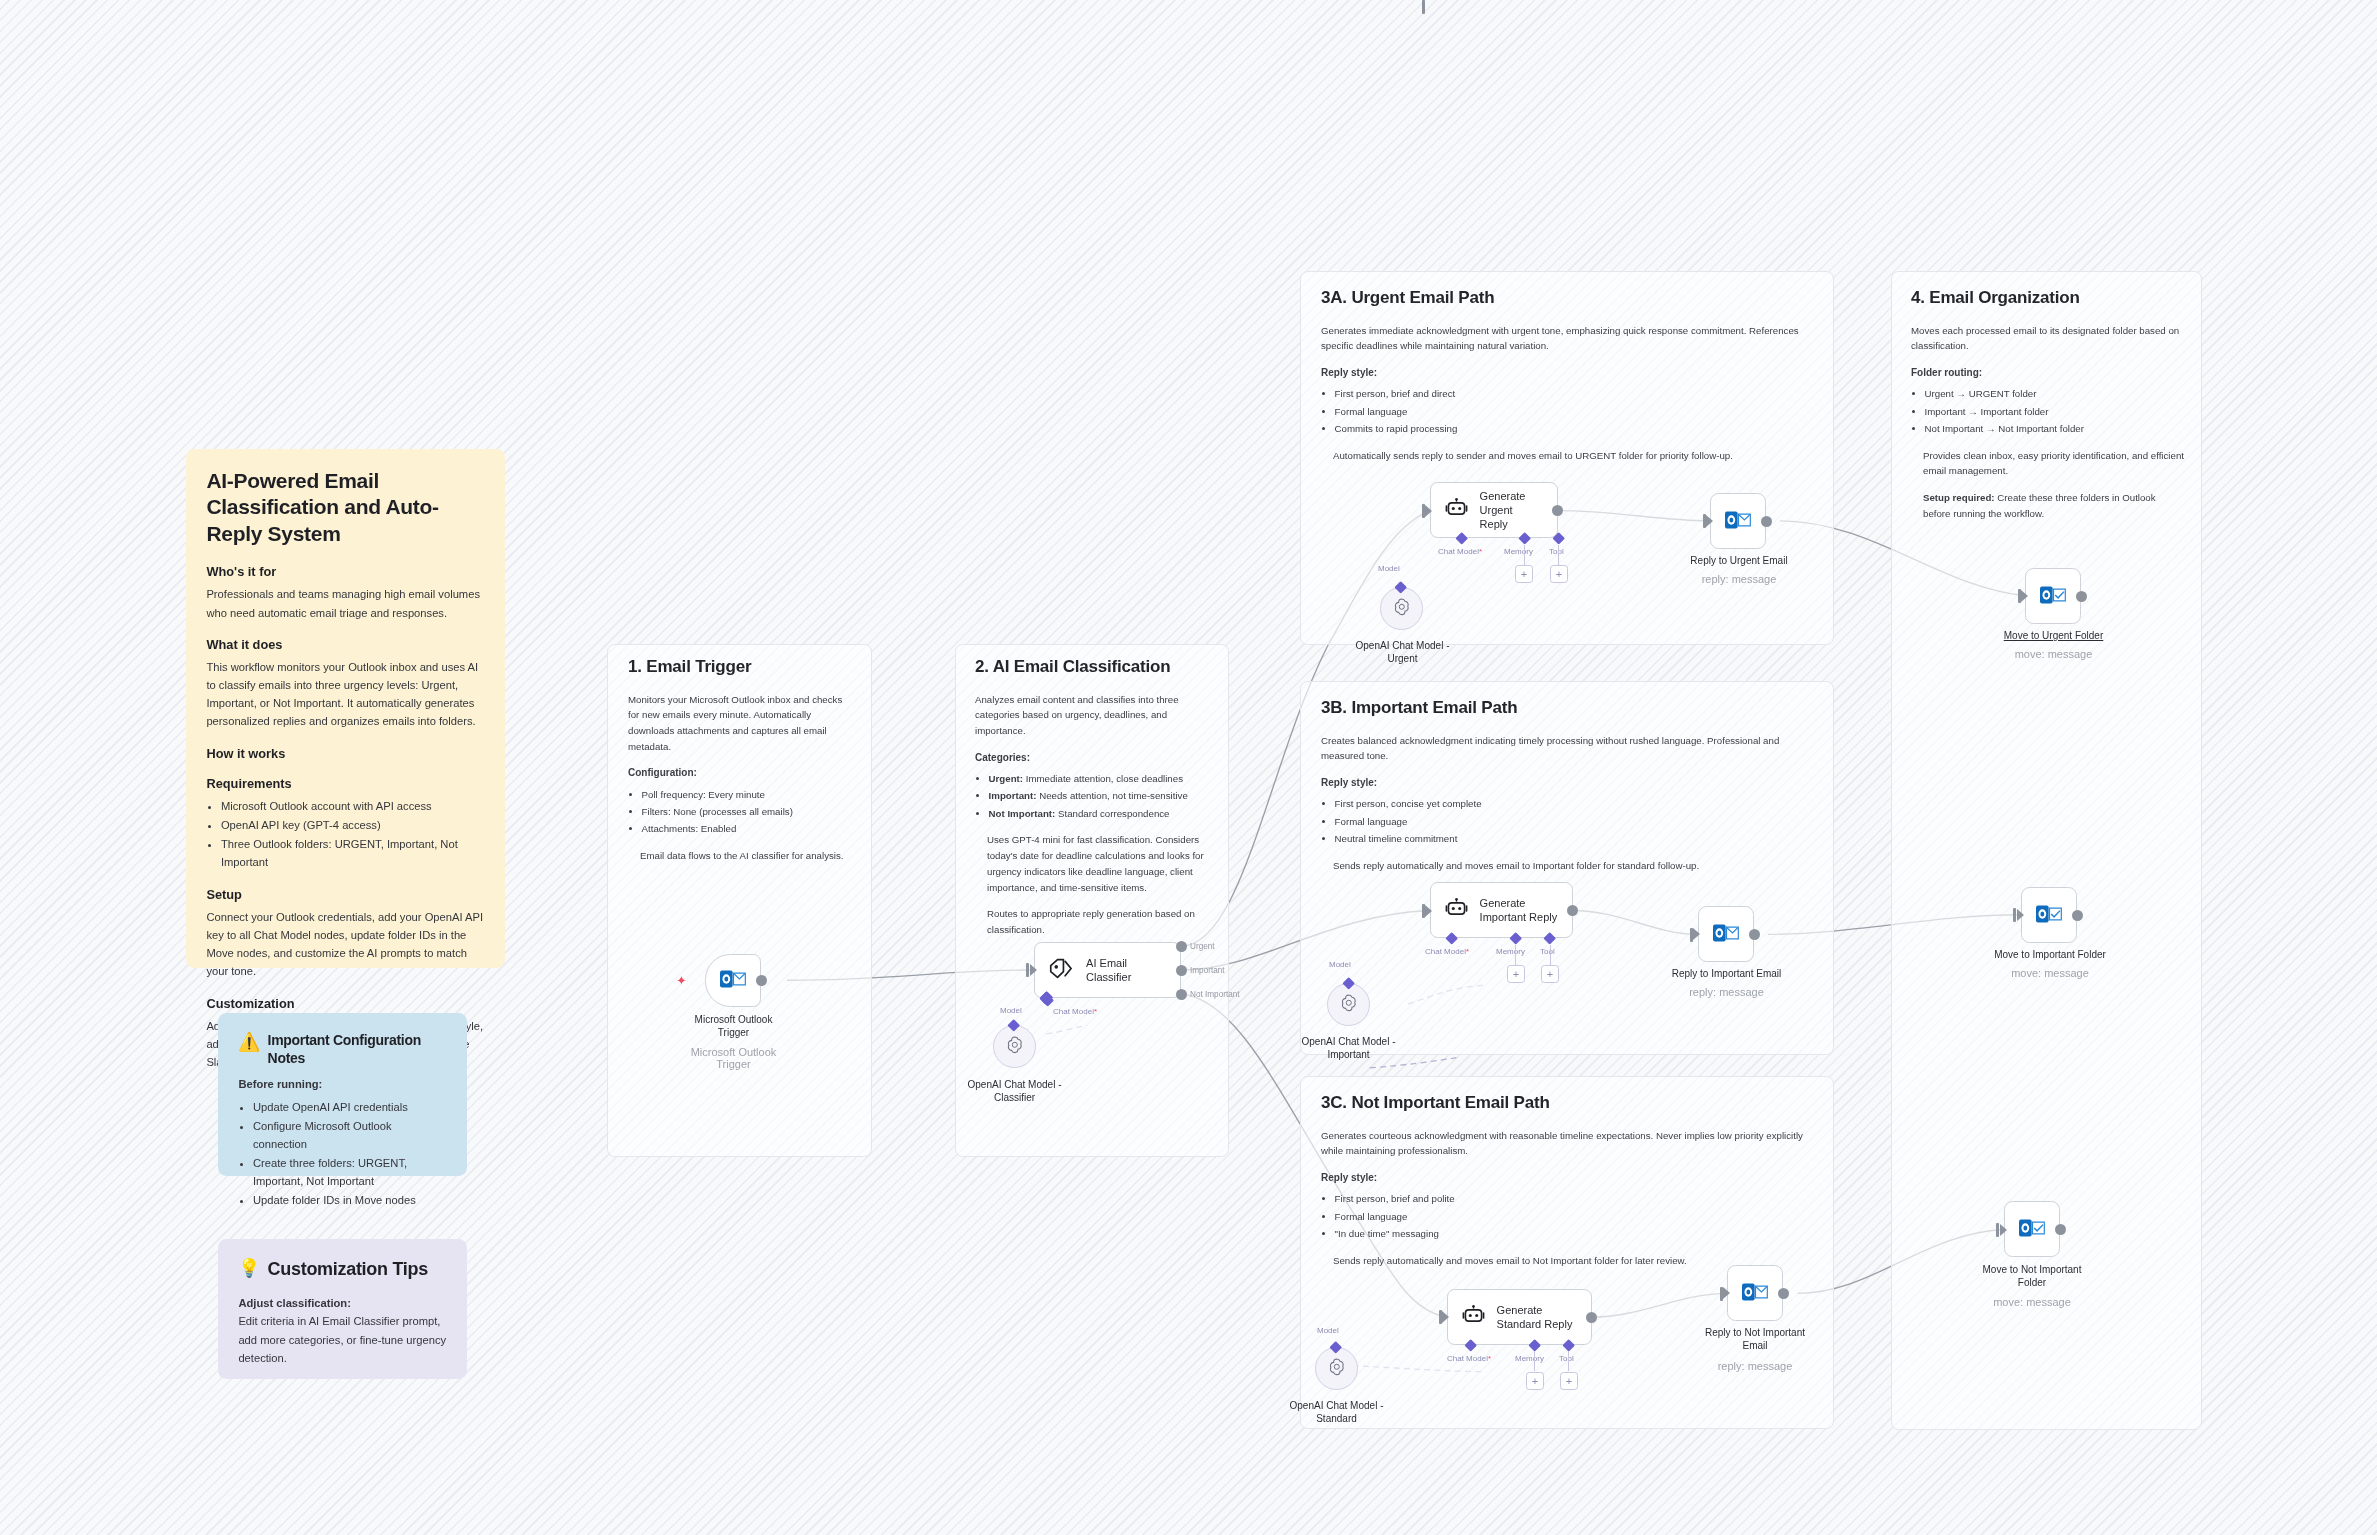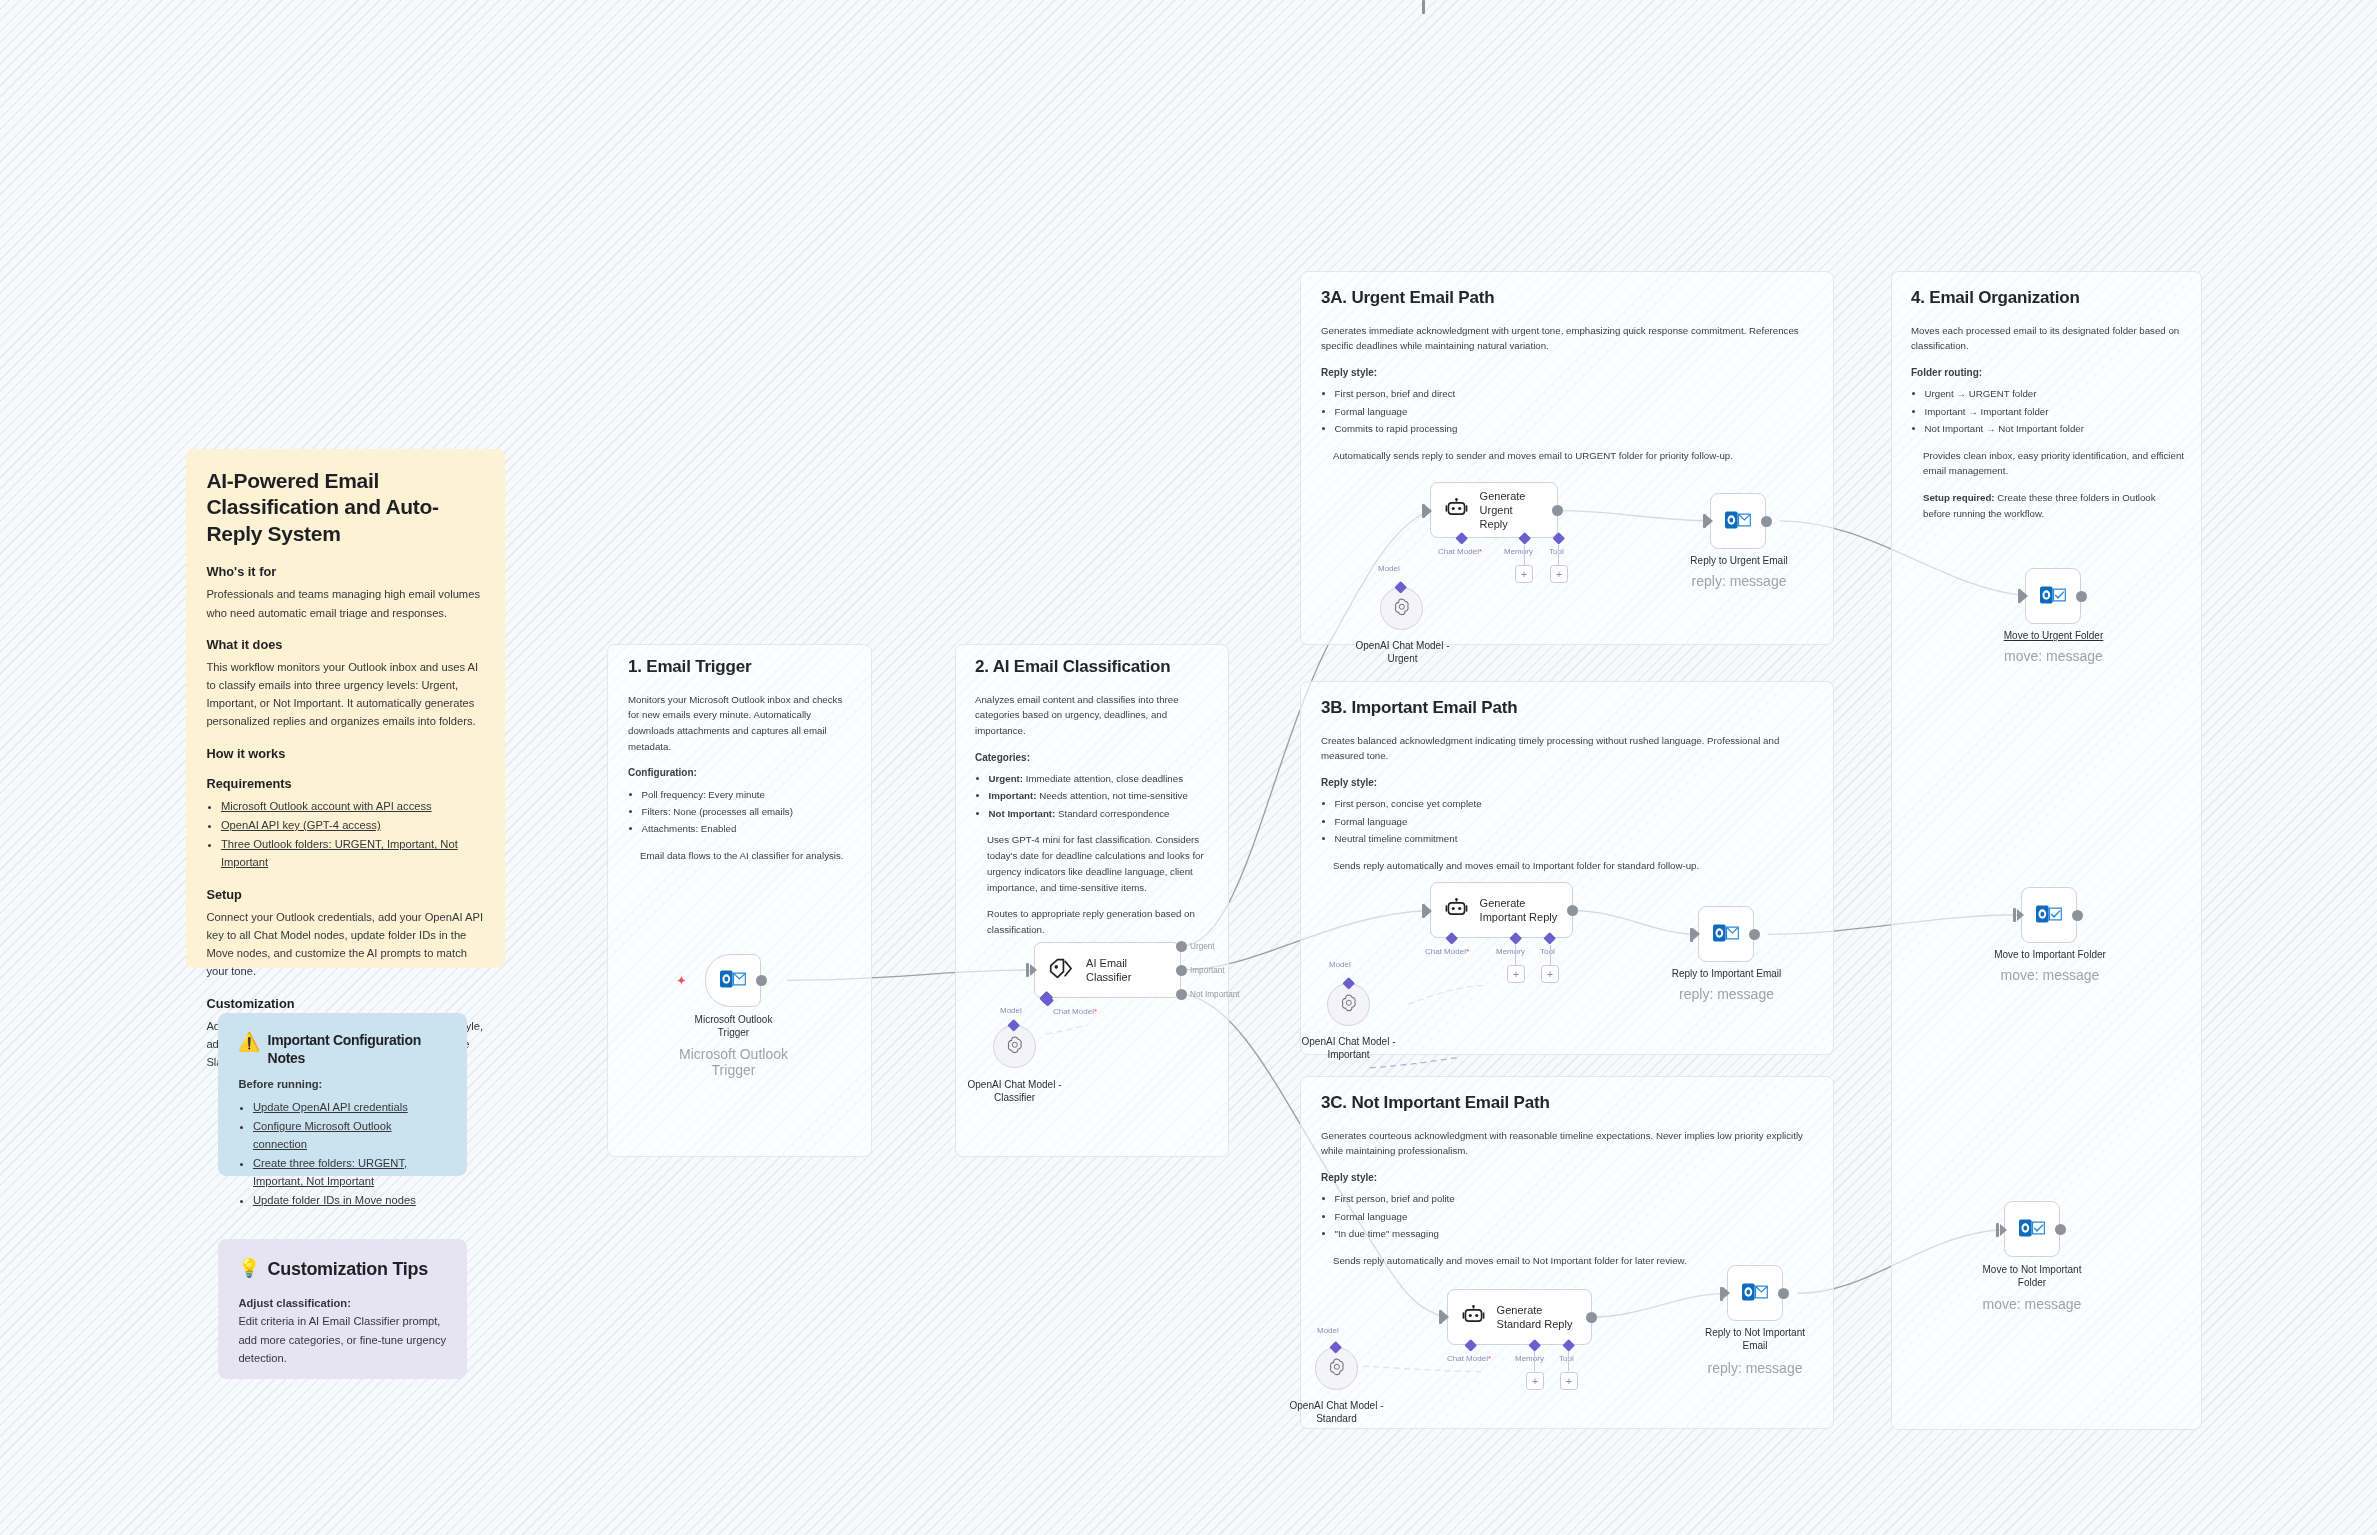--- a/index.html
+++ b/index.html
@@ -38,21 +38,21 @@
   }
   .sticky h2 {
     font-size: 12.8px; font-weight: 700;
     color: #1f2025; margin: 15.3px 0 6px 0;
   }
   .sticky h2:first-of-type { margin-top: 0; }
   .sticky p, .sticky li {
     font-size: 11.2px; line-height: 1.62; color: #35363c;
   }
   .sticky ul { margin: 2.6px 0 2.6px 0; padding-left: 14.5px; }
-  .sticky li { margin-bottom: 0.9px; text-decoration: underline; }
+  .sticky li { margin-bottom: 0.9px; }
   .sticky .subh { font-weight: 700; }
   .note-title-row { display:flex; align-items:flex-start; gap:6.8px; }
   .note-emoji { font-size: 18px; line-height: 1.2; }
 
   
   .panel {
     position: absolute;
     background: rgba(255,255,255,0.62);
     border: 0.9px solid #e4e6ea;
     border-radius: 7.7px;
@@ -90,21 +90,21 @@
   }
   .node-label {
     position: absolute;
     text-align: center;
     font-size: 10px; line-height: 1.28;
     font-weight: 400; color: #2c2d33;
     white-space: pre-line;
   }
   .node-sublabel {
     position: absolute; text-align: center;
-    font-size: 14px; color: #9ea3ab;
+    font-size: 11px; color: #9ea3ab;
   }
   .node-title {
     font-size: 11px; line-height: 1.3; color: #2b2c32;
     white-space: pre-line;
   }
   .io-dot {
     position: absolute; width: 11px; height: 11px;
     border-radius: 50%; background: #8d939d;
   }
   .in-arrow {

